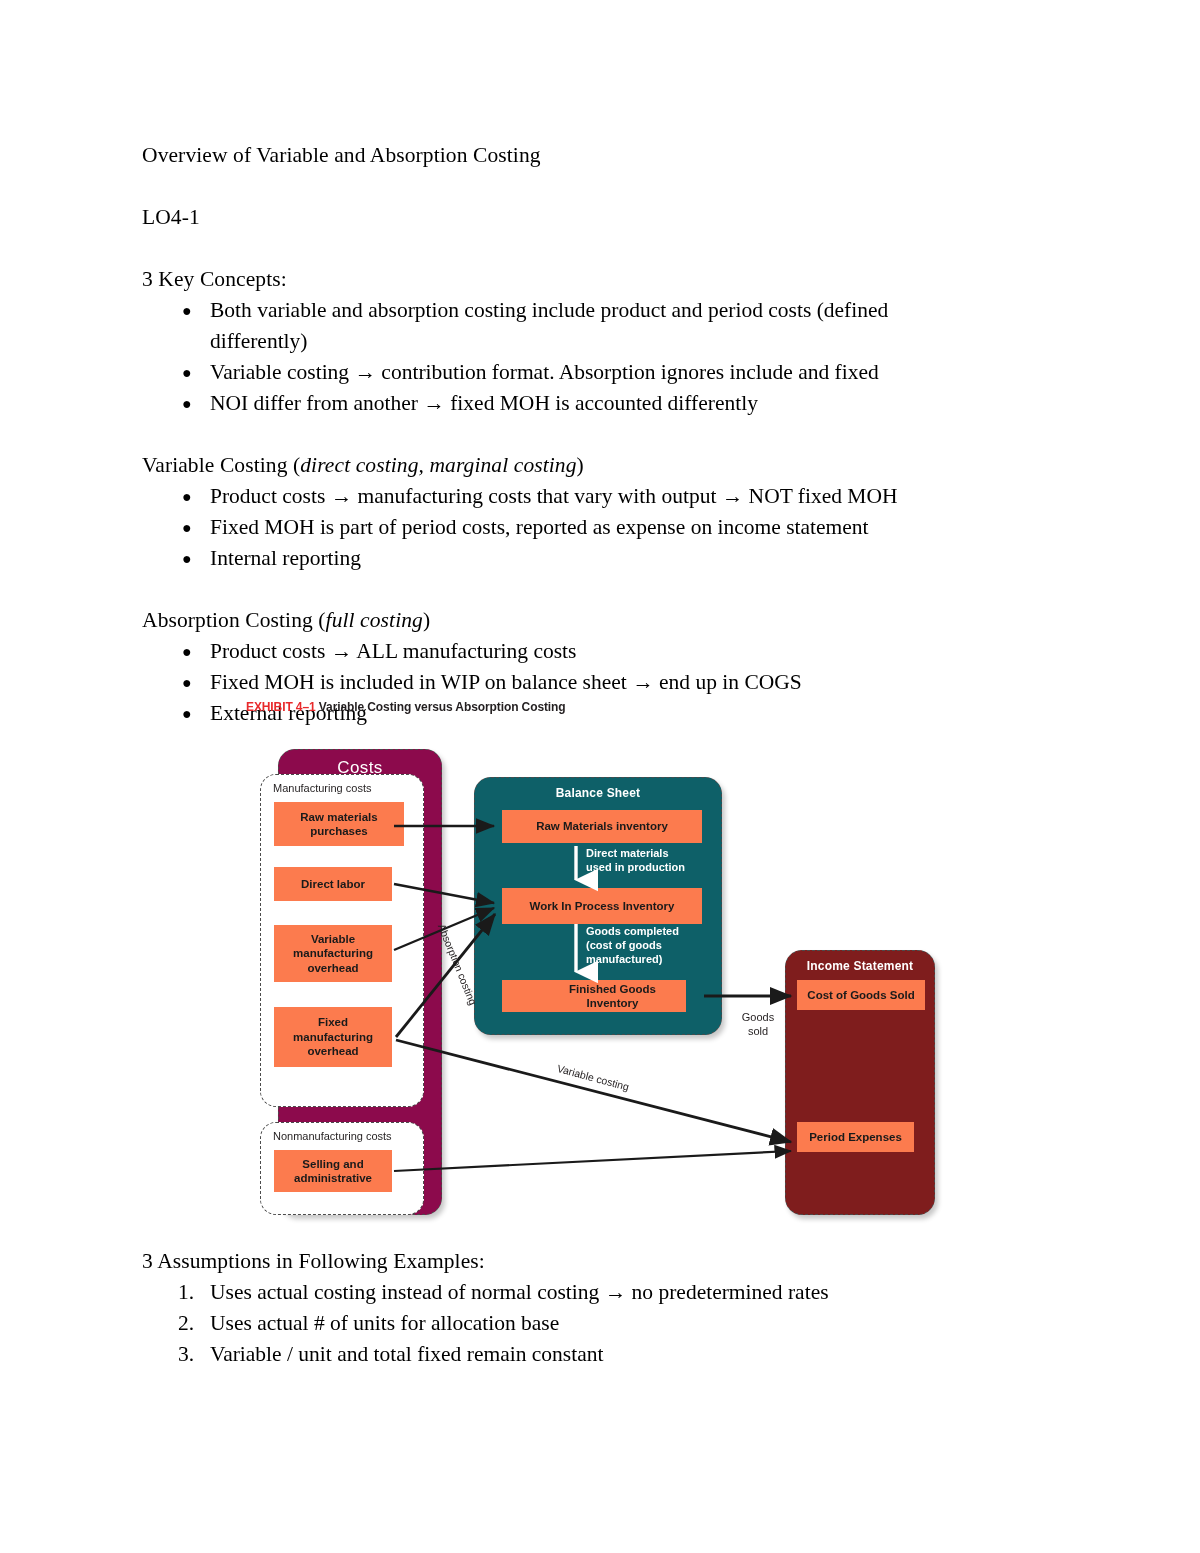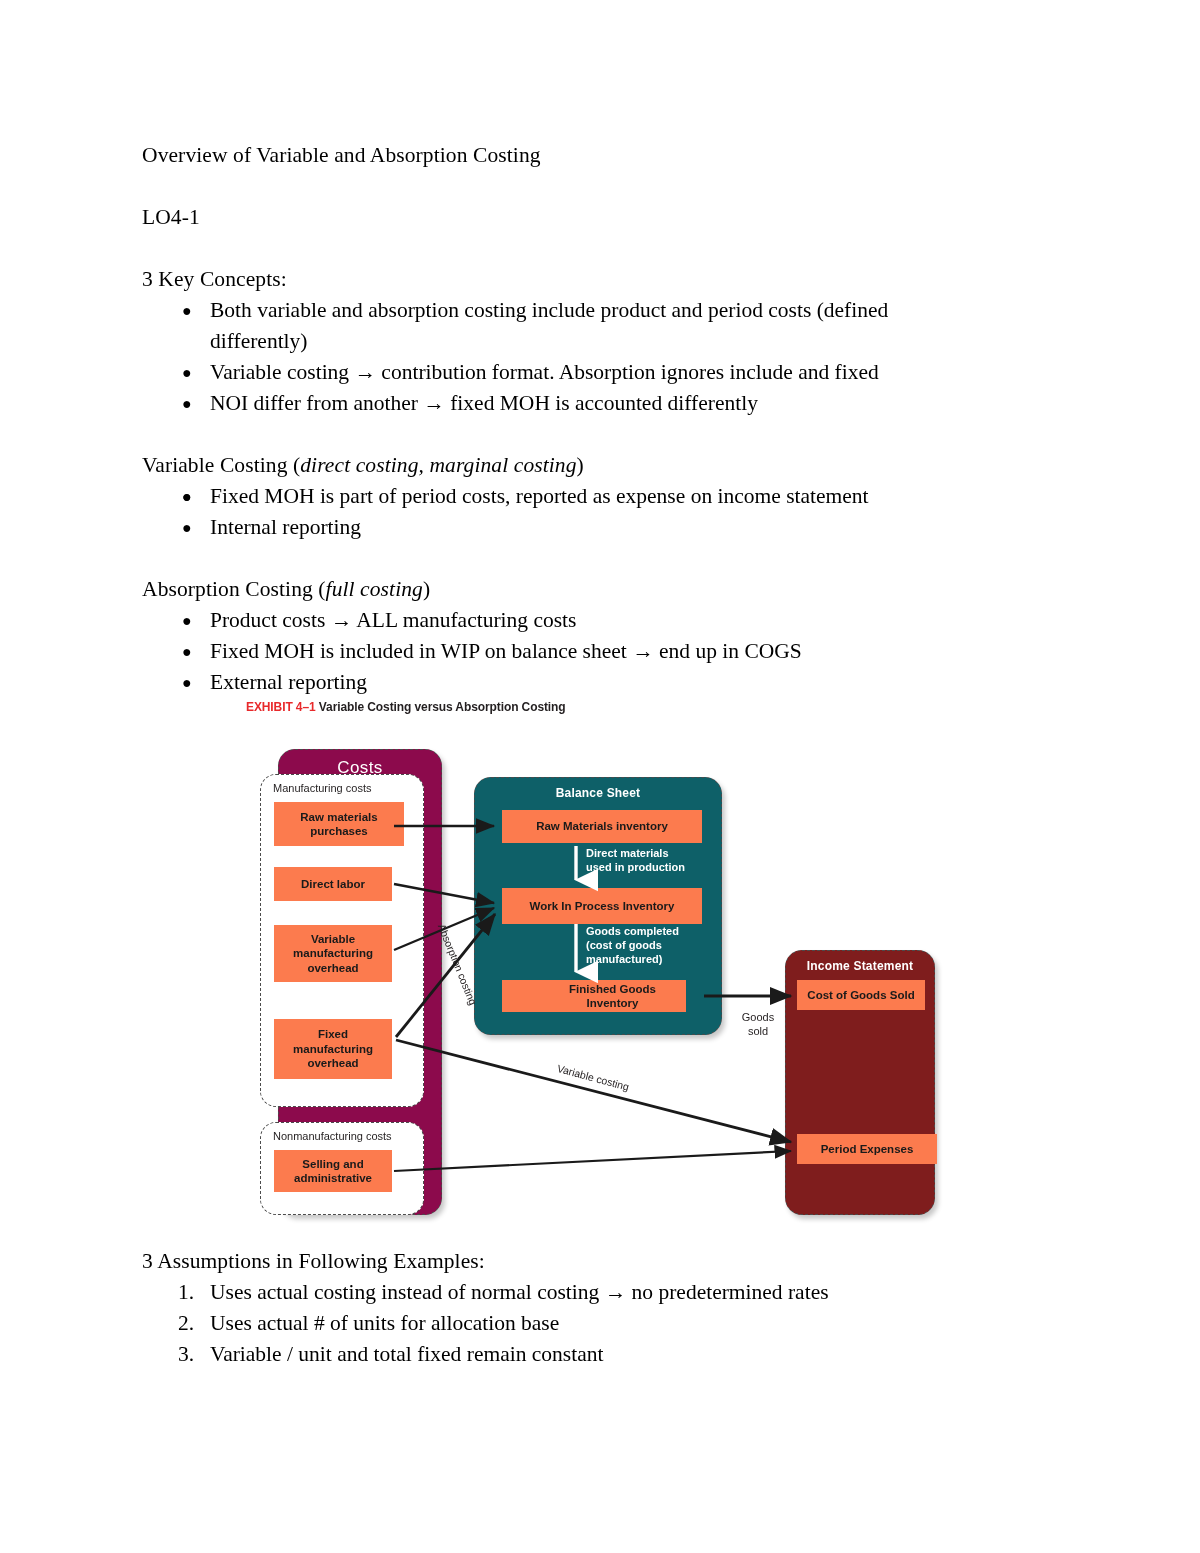--- a/index.html
+++ b/index.html
@@ -261,20 +261,21 @@
         <span>NOI differ from another → fixed MOH is accounted differently</span>
       </li>
     </ul>
 
     <div class="spacer"></div>
 
     <div class="line"><span>Variable Costing (</span><span class="it">direct costing, marginal costing</span><span>)</span></div>
     <ul class="bullets">
       <li>
         <span class="bullet">●</span>
+        <span>Product costs → manufacturing costs that vary with output → NOT fixed MOH</span>
       </li>
       <li>
         <span class="bullet">●</span>
         <span>Fixed MOH is part of period costs, reported as expense on income statement</span>
       </li>
       <li>
         <span class="bullet">●</span>
         <span>Internal reporting</span>
       </li>
     </ul>
@@ -328,42 +329,42 @@
       <div class="costs-panel">
         <div class="costs-title">Costs</div>
       </div>
 
       <div class="group group-mfg">
         <div class="group-label">Manufacturing costs</div>
       </div>
       <div class="obox" style="left:28px; top:80px; width:130px; height:44px;">Raw materials purchases</div>
       <div class="obox" style="left:28px; top:145px; width:118px; height:34px;">Direct labor</div>
       <div class="obox" style="left:28px; top:203px; width:118px; height:57px;">Variable manufacturing overhead</div>
-      <div class="obox" style="left:28px; top:285px; width:118px; height:60px;margin-top:12px;">Fixed manufacturing overhead</div>
+      <div class="obox" style="left:28px; top:285px; width:118px; height:60px;">Fixed manufacturing overhead</div>
 
       <div class="group group-nonmfg">
         <div class="group-label">Nonmanufacturing costs</div>
       </div>
       <div class="obox" style="left:28px; top:428px; width:118px; height:42px;">Selling and administrative</div>
 
       <div class="bs-panel">
         <div class="panel-title">Balance Sheet</div>
       </div>
       <div class="obox" style="left:256px; top:88px; width:200px; height:33px;">Raw Materials inventory</div>
       <div class="obox" style="left:256px; top:166px; width:200px; height:36px;">Work In Process Inventory</div>
       <div class="obox" style="left:256px; top:258px; width:184px; height:32px;padding-left:40px;">Finished Goods Inventory</div>
 
       <div class="flow-label" style="left:340px; top:124px;">Direct materials<br>used in production</div>
       <div class="flow-label" style="left:340px; top:202px;">Goods completed<br>(cost of goods<br>manufactured)</div>
 
       <div class="is-panel">
         <div class="panel-title">Income Statement</div>
       </div>
       <div class="obox" style="left:551px; top:258px; width:128px; height:30px;">Cost of Goods Sold</div>
-      <div class="obox" style="left:551px; top:412px; width:140px; height:30px;">Period Expenses</div>
+      <div class="obox" style="left:551px; top:400px; width:117px; height:30px;">Period Expenses</div>
 
       <div class="plain-label" style="left:489px; top:288px; width:46px;"><span>Goods</span><br><span>sold</span></div>
 
       <div class="rot-label" style="left:201px; top:200px; transform: rotate(68deg);">Absorption costing</div>
       <div class="rot-label" style="left:313px; top:340px; transform: rotate(15deg);">Variable costing</div>
 
       <svg class="svg-overlay" viewBox="0 0 706 483">
         <defs>
           <marker id="ah" markerWidth="9" markerHeight="9" refX="7.5" refY="3.2" orient="auto" markerUnits="strokeWidth">
             <path d="M0,0 L8,3.2 L0,6.4 z" fill="#1a1a1a"></path>

